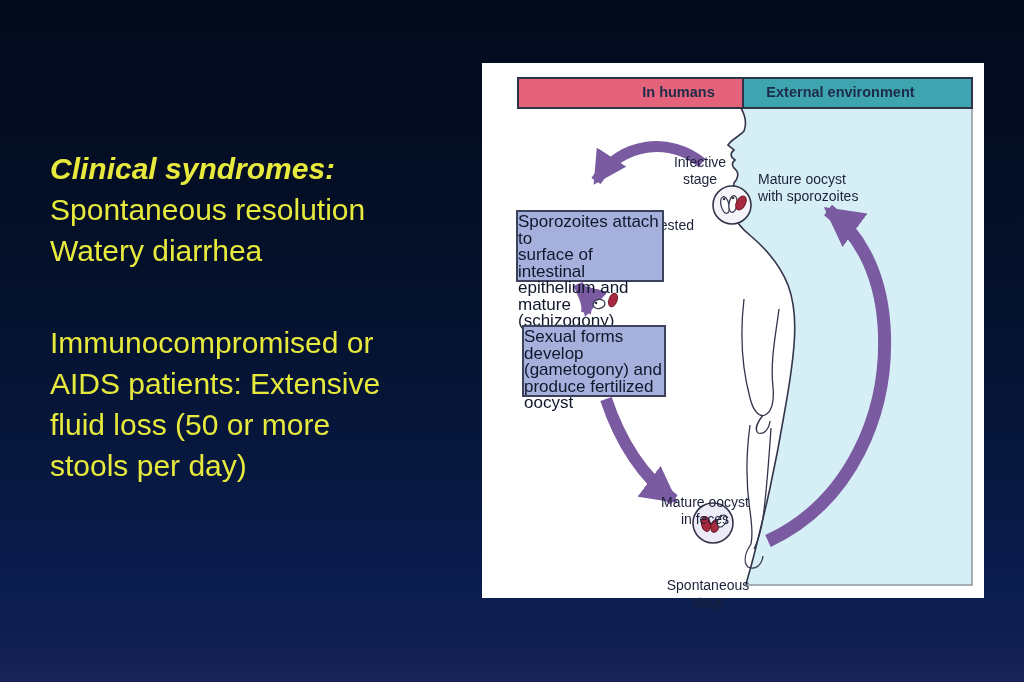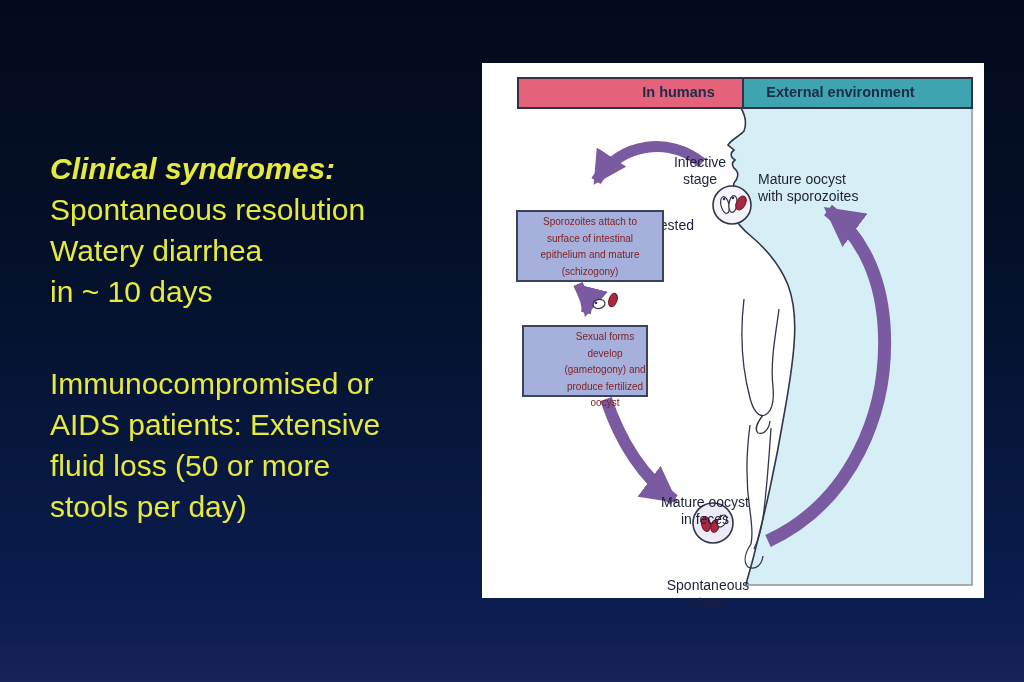--- a/index.html
+++ b/index.html
@@ -25,34 +25,33 @@
   }
   .diagram-panel svg { position:absolute; left:0; top:0; }
 
   .dg-label { position:absolute; color:#1c2138; font-size:14px; line-height:17px;margin-top:28px; }
   .bar-label {
     position:absolute; top:15px; height:30px; line-height:29px;
     text-align:center; font-size:14.5px; font-weight:600; color:#1c2b4a;
   }
   .flow-box {
     position:absolute; background:#a6b0dd; border:2px solid #3c415c;
-    color:#7f1d1d; font-size:10px; line-height:16.5px; text-align:center;
+    color:#0f172a; font-size:17px; line-height:16.5px; 
     padding-top:2px;
   }
 </style>
 </head>
 <body>
 
 <div class="slide">
 
   <div class="text-block">
     <div class="slide-subtitle">Clinical syndromes:</div>
     <div class="body-line">Spontaneous resolution</div>
     <div class="body-line">Watery diarrhea</div>
-    <div class="body-line">in ~ 10 days</div>
     <div class="body-line para-gap">Immunocompromised or</div>
     <div class="body-line">AIDS patients: Extensive</div>
     <div class="body-line">fluid loss (50 or more</div>
     <div class="body-line">stools per day)</div>
   </div>
 
   <div class="diagram-panel">
 
     <svg width="502" height="535" viewBox="0 0 502 535">
       <defs>
@@ -152,21 +151,21 @@
 
     <div class="dg-label" style="left:136px; top:126px; width:76px; text-align:right;">Ingested</div>
 
     <div class="flow-box" style="left:34px; top:147px; width:148px; height:72px;">
       <div>Sporozoites attach to</div>
       <div>surface of intestinal</div>
       <div>epithelium and mature</div>
       <div>(schizogony)</div>
     </div>
 
-    <div class="flow-box" style="left:40px; top:262px; width:126px; height:72px;padding-left:40px;">
+    <div class="flow-box" style="left:40px; top:262px; width:144px; height:72px;">
       <div>Sexual forms develop</div>
       <div>(gametogony) and</div>
       <div>produce fertilized</div>
       <div>oocyst</div>
     </div>
 
     <div class="dg-label" style="left:156px; top:403px; width:134px; text-align:center;">
       <div>Mature oocyst</div>
       <div>in feces</div>
     </div>

